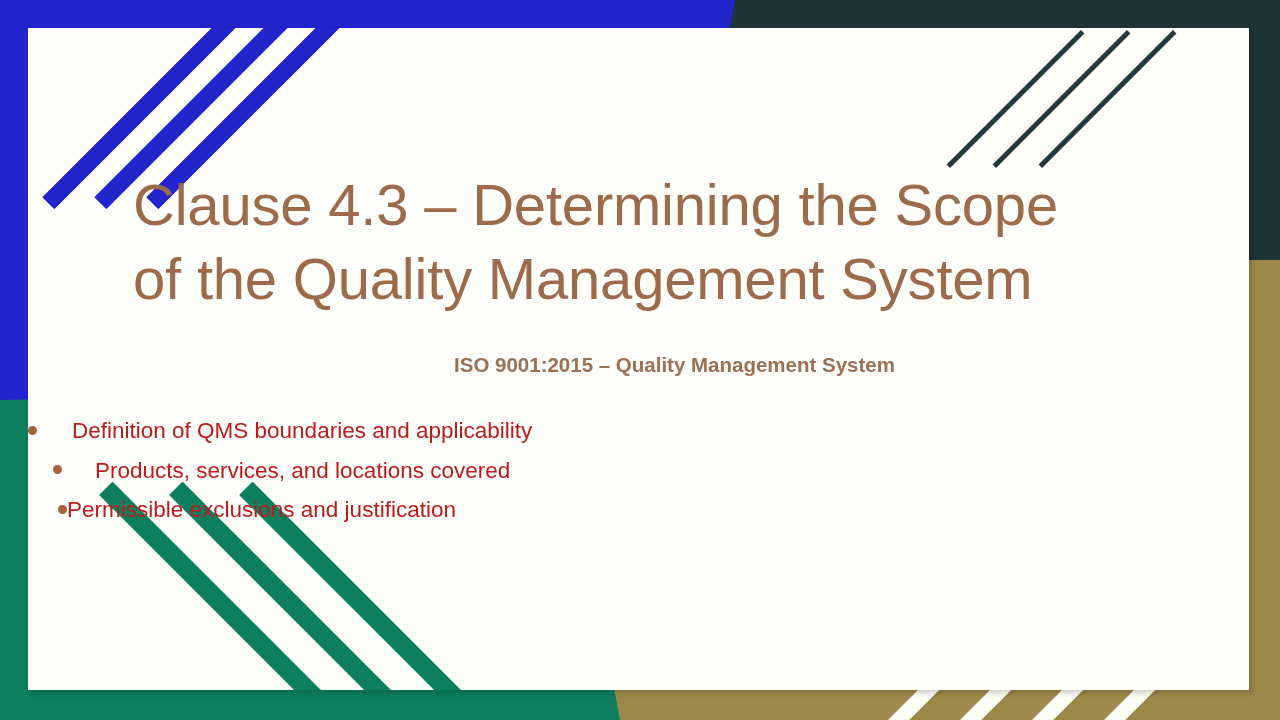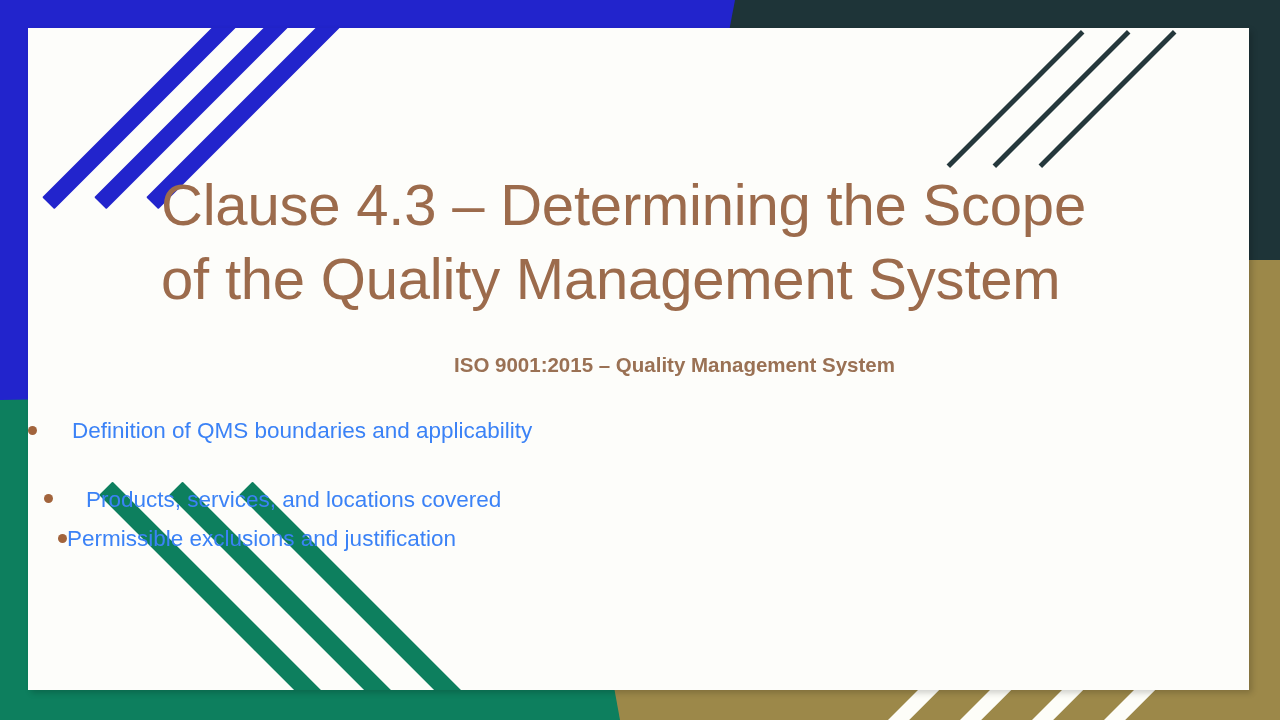--- a/index.html
+++ b/index.html
@@ -138,21 +138,20 @@
     font-weight: 400;
     color: #9c6b4c;
     letter-spacing: -0.2px;
     white-space: pre-line;
   }
   #title-wrap {
     position: absolute;
     left: 0;
     top: 140px;
     width: 100%;
-    margin-left: 28px;
   }
   #subtitle-wrap {
     position: absolute;
     left: 0;
     top: 325px;
     width: 100%;
     text-align: center;
     padding-left: 36px;
   }
   .subtitle {
@@ -166,40 +165,40 @@
     left: 0;
     top: 383px;
     width: 100%;
     list-style: none;
     margin: 0;
     padding: 0;
   }
   #bullets li {
     display: block;
     font-size: 22.5px;
-    color: #3b82f6;
+    color: #b91c1c;
     line-height: 1.76;
     white-space: nowrap;
   }
   #bullets li .dot {
     display: inline-block;
     width: 9px;
     height: 9px;
     border-radius: 50%;
     background: #a2643c;
     vertical-align: middle;
     position: relative;
     top: -2px;
   }
   #bullets li .gap {
     display: inline-block;
   }
   #bullets li.lvl1 .gap { width: 35px; }
   #bullets li.lvl2 .gap { width: 33px; }
-  #bullets li.lvl2 { padding-left: 16px; margin-top: 29px; }
+  #bullets li.lvl2 { padding-left: 25px; }
   #bullets li.lvl3 { padding-left: 30px; }
 </style>
 </head>
 <body>
 
 <div id="slide">
 
   <div class="bg-layer">
     <div class="bg-teal"></div>
     <div class="bg-blue"></div>

